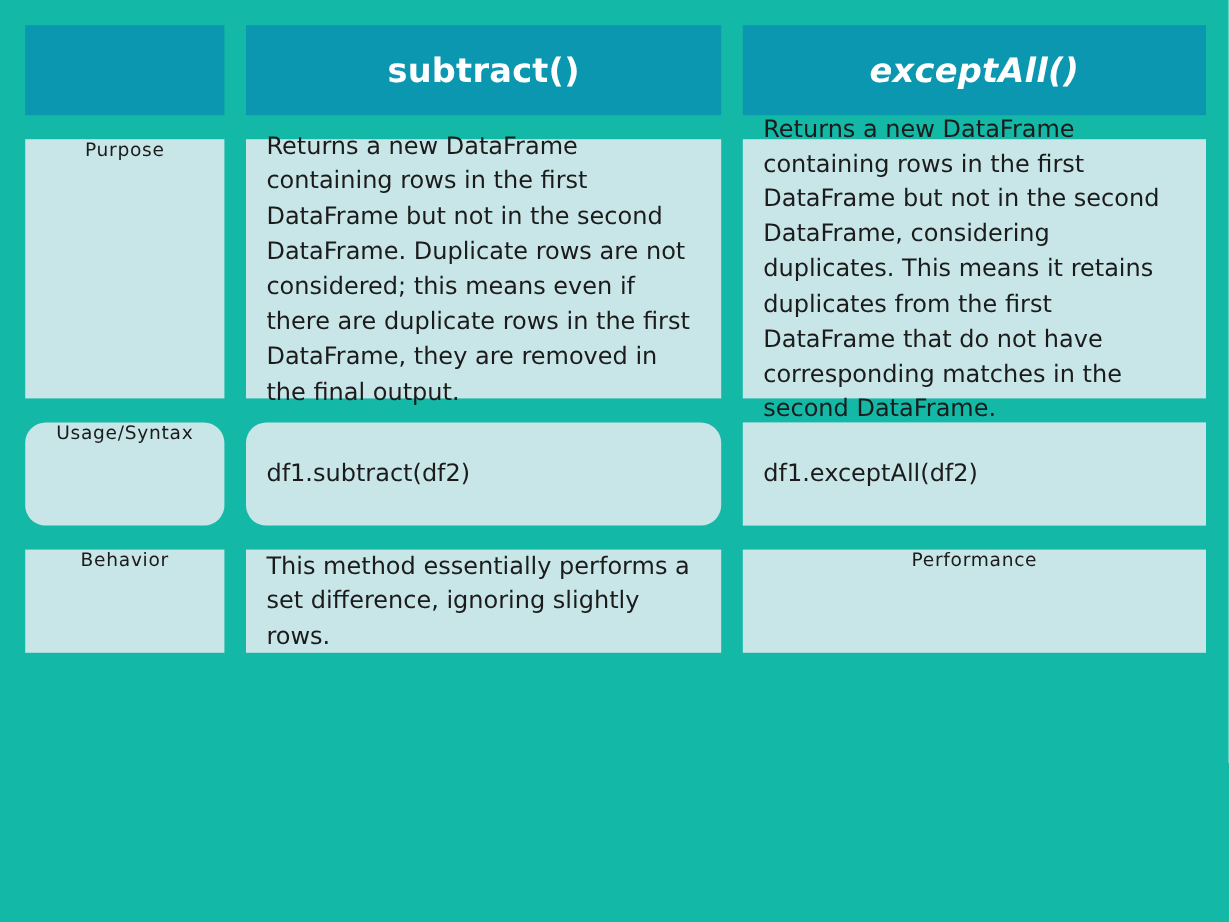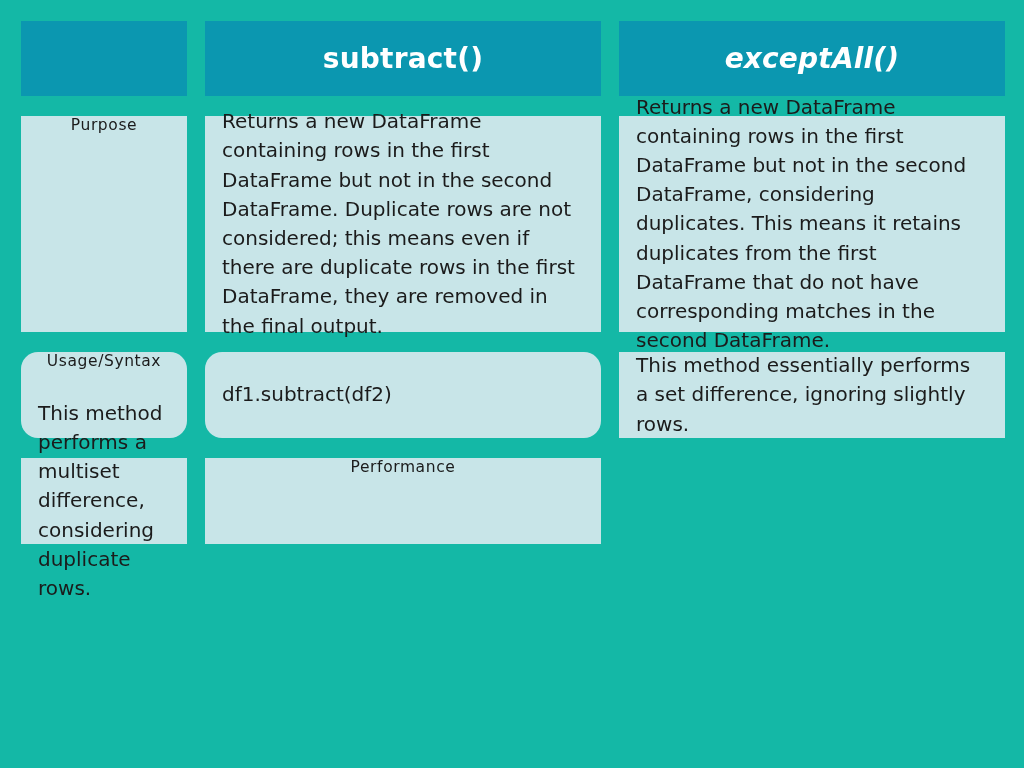--- a/index.html
+++ b/index.html
@@ -115,26 +115,29 @@
     <div class="cell body row-purpose" style="background: rgb(200, 229, 232);">
       <span class="btext" style="color: rgb(27, 27, 27);">Returns a new DataFrame containing rows in the first DataFrame but not in the second DataFrame, considering duplicates. This means it retains duplicates from the first DataFrame that do not have corresponding matches in the second DataFrame.</span>
     </div>
 
     <div class="cell rowlabel row-usage" style="background: rgb(200, 229, 232); border-radius: 17px;">
       <span class="ltext" style="color: rgb(27, 27, 27);">Usage/Syntax</span>
     </div>
     <div class="cell body row-usage" style="background: rgb(200, 229, 232); border-radius: 17px;">
       <span class="btext" style="color: rgb(27, 27, 27);">df1.subtract(df2)</span>
     </div>
+    <div class="cell body row-usage" style="background: rgb(200, 229, 232);">
+      <span class="btext" style="color: rgb(27, 27, 27);">df1.exceptAll(df2)</span>
+    </div>
 
+    <div class="cell rowlabel row-behavior" style="background: rgb(200, 229, 232);">
+      <span class="ltext" style="color: rgb(27, 27, 27);">Behavior</span>
+    </div>
     <div class="cell body row-behavior" style="background: rgb(200, 229, 232);">
       <span class="btext" style="color: rgb(27, 27, 27);">This method essentially performs a set difference, ignoring slightly rows.</span>
-    </div>
-    <div class="cell body row-behavior" style="background: rgb(200, 229, 232);">
-      <span class="btext" style="color: rgb(27, 27, 27);">This method performs a multiset difference, considering duplicate rows.</span>
     </div>
 
     <div class="cell rowlabel row-performance" style="background: rgb(200, 229, 232);">
       <span class="ltext" style="color: rgb(27, 27, 27);">Performance</span>
     </div>
 
   </div>
 </div>
 
 </body></html>

